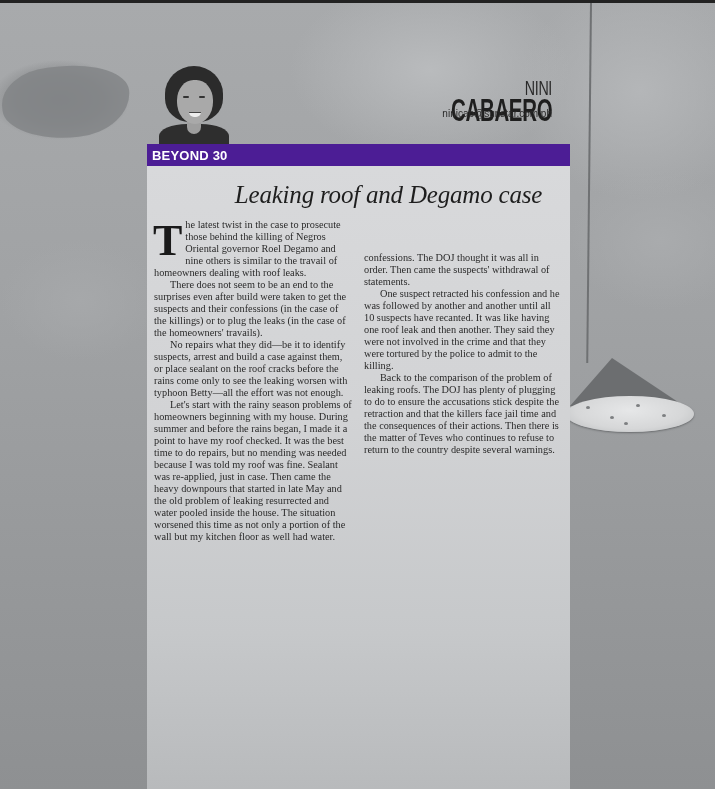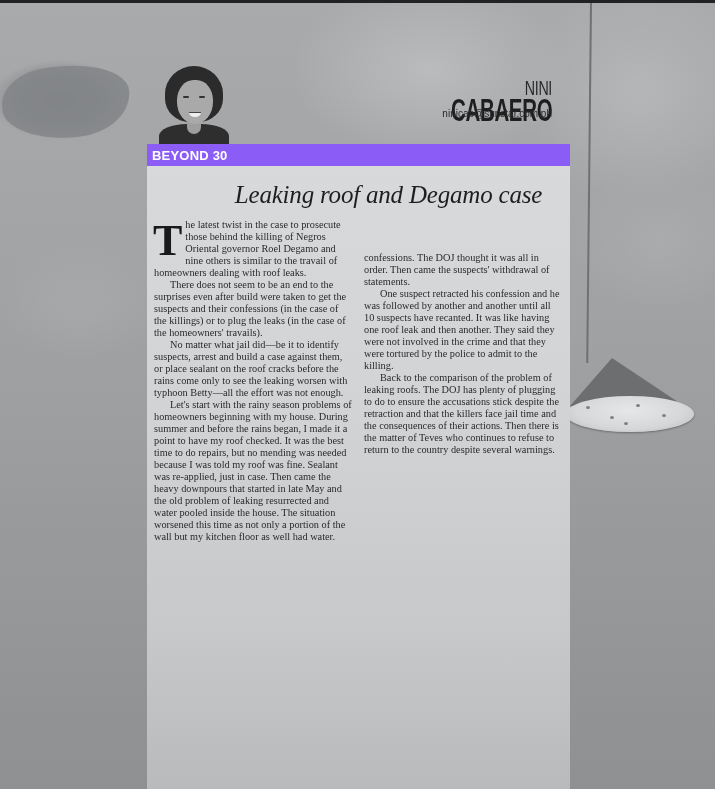--- a/index.html
+++ b/index.html
@@ -68,21 +68,21 @@
     font-family: "Liberation Sans", sans-serif; font-weight: bold; font-size: 32px; letter-spacing: -0.5px;
     color: #1e1e1e; transform: scaleX(0.64); transform-origin: right;
   }
   .author-email {
     position: absolute; right: 18px; top: 46px;
     font-family: "Liberation Sans", sans-serif; font-size: 10px; color: #2a2a2a;
   }
 
   .column-bar {
     position: absolute; left: 147px; top: 144px; width: 423px; height: 22px;
-    background: #8b5cf6;
+    background: #4c1d95;
   }
   .column-bar span {
     position: absolute; left: 5px; top: 4px;
     font-family: "Liberation Sans", sans-serif; font-weight: bold; font-size: 13px;
     color: #ffffff; letter-spacing: 0.2px;
   }
 
   .panel {
     position: absolute; left: 147px; top: 166px; width: 423px; height: 623px;
     background: linear-gradient(180deg, #d8d9db 0%, #d2d3d5 40%, #c6c8ca 75%, #b8babc 100%);
@@ -142,21 +142,21 @@
 </div>
 
 <div class="panel"></div>
 
 <div style="position:absolute;left:147px;top:0;width:423px;height:789px;">
   <div class="headline">Leaking roof and Degamo case</div>
 
   <div class="col col-left">
     <p class="first"><span class="dropcap">T</span><span>he latest twist in the case to prosecute those behind the killing of Negros Oriental governor Roel Degamo and nine others is similar to the travail of homeowners dealing with roof leaks.</span></p>
     <p>There does not seem to be an end to the surprises even after build were taken to get the suspects and their confessions (in the case of the killings) or to plug the leaks (in the case of the homeowners' travails).</p>
-    <p>No matter what jail did—be it to identify suspects, arrest and build a case against them, or place sealant on the roof cracks before the rains come only to see the leaking worsen with typhoon Betty—all the effort was not enough.</p>
+    <p>No repairs what they did—be it to identify suspects, arrest and build a case against them, or place sealant on the roof cracks before the rains come only to see the leaking worsen with typhoon Betty—all the effort was not enough.</p>
     <p>Let's start with the rainy season problems of homeowners beginning with my house. During summer and before the rains began, I made it a point to have my roof checked. It was the best time to do repairs, but no mending was needed because I was told my roof was fine. Sealant was re-applied, just in case. Then came the heavy downpours that started in late May and the old problem of leaking resurrected and water pooled inside the house. The situation worsened this time as not only a portion of the wall but my kitchen floor as well had water.</p>
   </div>
 
   <div class="col col-right">
     <p class="first">confessions. The DOJ thought it was all in order. Then came the suspects' withdrawal of statements.</p>
     <p>One suspect retracted his confession and he was followed by another and another until all 10 suspects have recanted. It was like having one roof leak and then another. They said they were not involved in the crime and that they were tortured by the police to admit to the killing.</p>
     <p>Back to the comparison of the problem of leaking roofs. The DOJ has plenty of plugging to do to ensure the accusations stick despite the retraction and that the killers face jail time and the consequences of their actions. Then there is the matter of Teves who continues to refuse to return to the country despite several warnings.</p>
   </div>
 </div>
 

